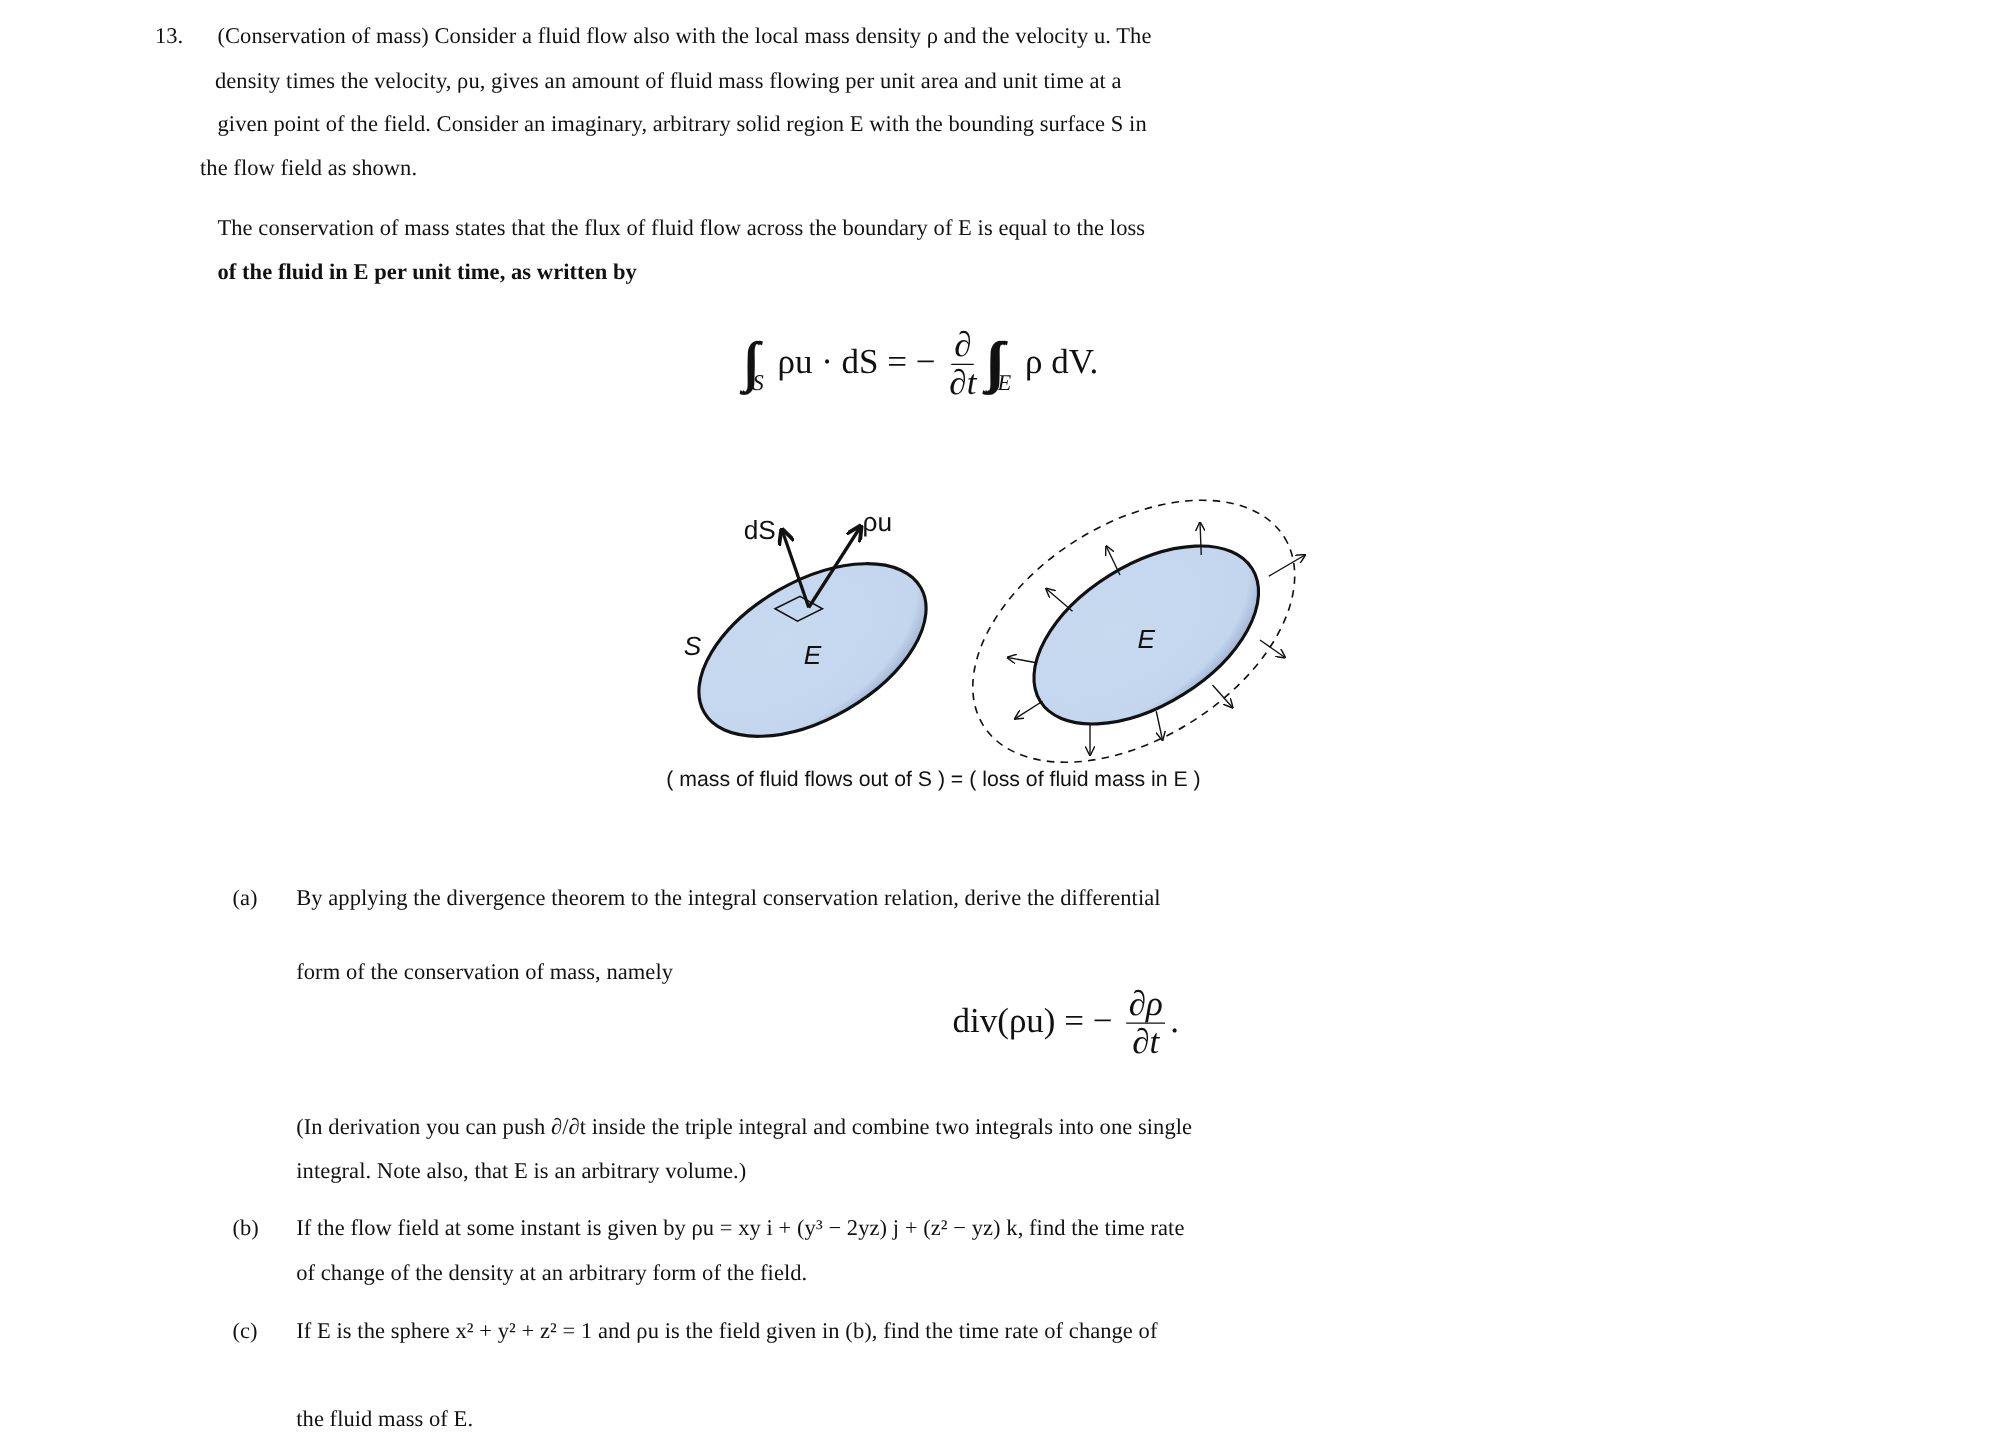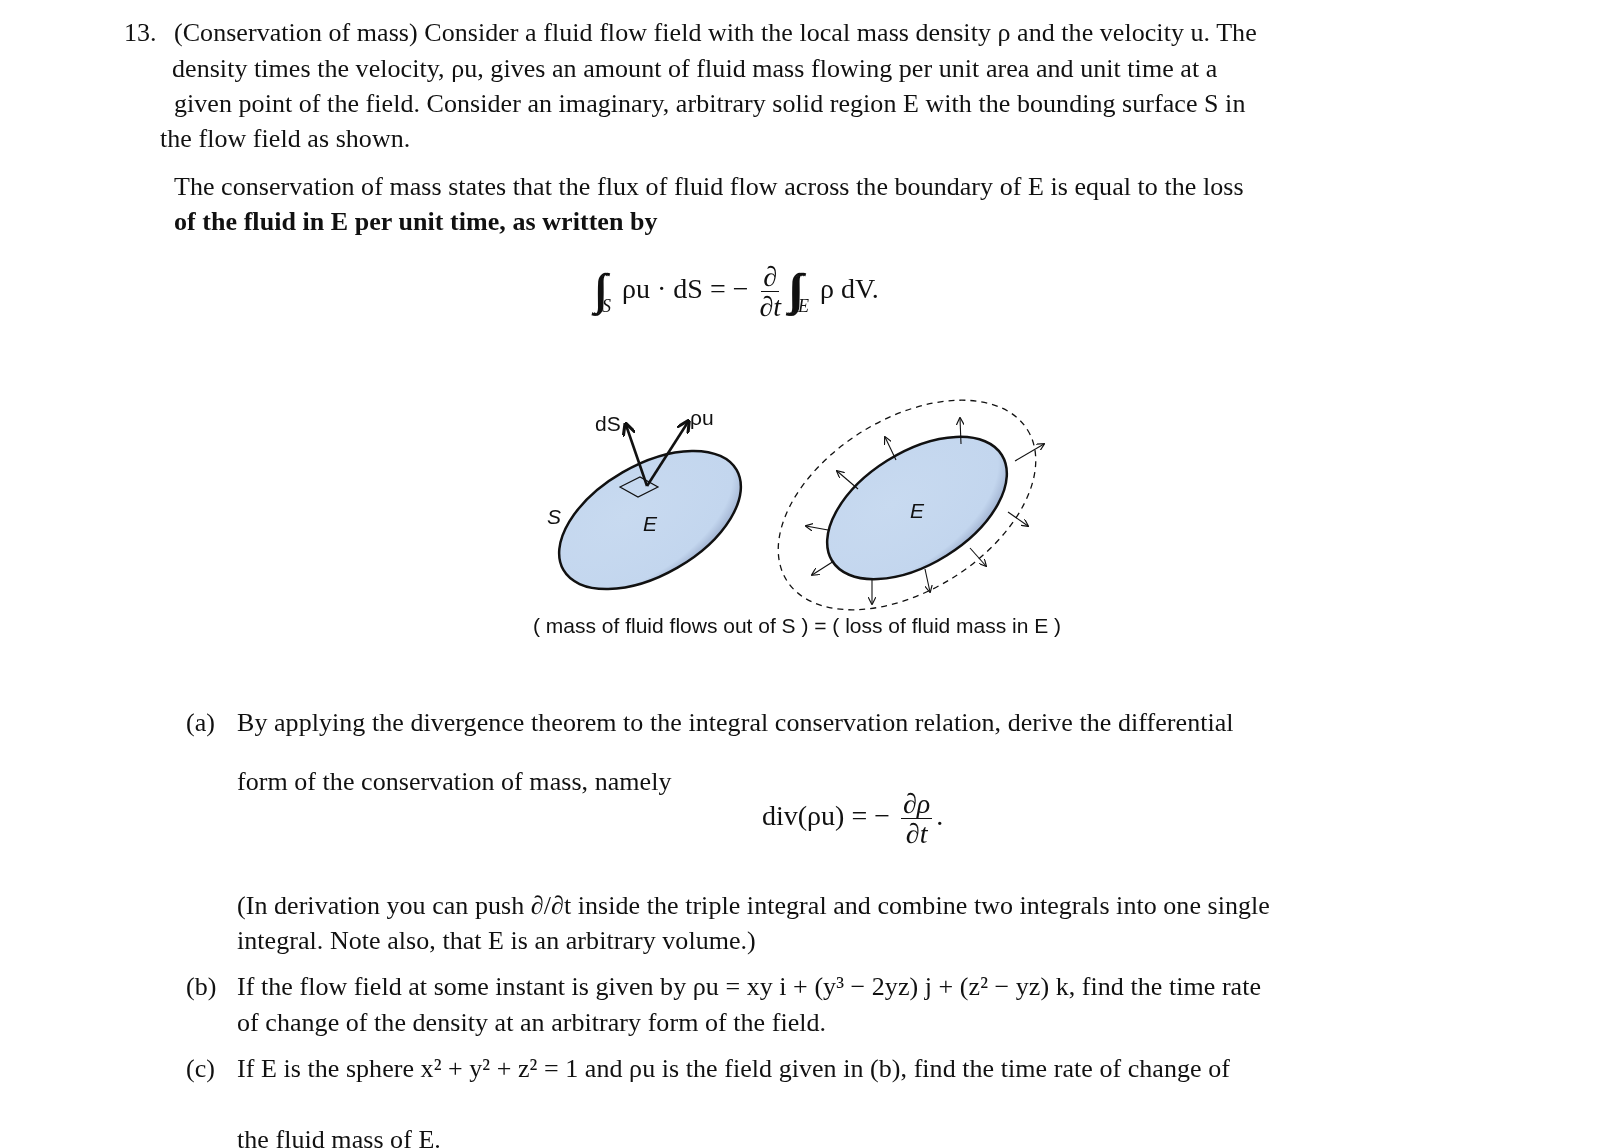--- a/index.html
+++ b/index.html
@@ -1,37 +1,37 @@
 <!DOCTYPE html>
 <html><head>
 <meta charset="utf-8">
 <style>
   html, body { margin: 0; padding: 0; background: #ffffff; }
   body {
     width: 1598px; height: 1148px; overflow: hidden; position: relative;
     font-family: "DejaVu Serif", "Liberation Serif", serif;
     color: #111; font-size: 26px;
   }
-  .line { position: absolute; white-space: nowrap; font-family: "Liberation Serif", serif; font-size: 26px; letter-spacing: 0.05px; }
+  .line { position: absolute; white-space: nowrap; font-family: "Liberation Serif", serif; font-size: 18px; letter-spacing: 0.05px; }
   .math-i { font-style: italic; }
-  .caption { position: absolute; left: 533px; top: 614px; font-size: 21px; font-family: "Liberation Sans", sans-serif; white-space: nowrap; }
+  .caption { position: absolute; left: 533px; top: 614px; font-size: 17px; font-family: "Liberation Sans", sans-serif; white-space: nowrap; }
   .eq { position: absolute; font-family: "Liberation Serif", serif; font-size: 28px; white-space: nowrap; }
   .frac { display: inline-flex; flex-direction: column; align-items: center; vertical-align: middle; line-height: 1.05; margin: 0 4px; }
   .frac .num { border-bottom: 1.5px solid #111; padding: 0 2px; }
   .intsign { font-size: 44px; font-style: italic; letter-spacing: -14px; vertical-align: -6px; }
   sub.sm { font-size: 18px; font-style: italic; vertical-align: -14px; margin-left: 6px; margin-right: 4px; }
   svg text { font-family: "Liberation Sans", sans-serif; }
 </style>
 </head>
 <body>
 
 <div class="line" style="left:124px; top:18px;">13.</div>
 
 <div>
-  <div class="line" style="left:174px; top:18px; width:1294px;">(Conservation of mass) Consider a fluid flow field with the local mass density ρ and the velocity u. The</div>
+  <div class="line" style="left:174px; top:18px; width:1294px;">(Conservation of mass) Consider a fluid flow also with the local mass density ρ and the velocity u. The</div>
   <div class="line" style="left:160px; top:54px; width:1294px;margin-left:12px;">density times the velocity, ρu, gives an amount of fluid mass flowing per unit area and unit time at a</div>
   <div class="line" style="left:174px; top:89px; width:1294px;">given point of the field. Consider an imaginary, arbitrary solid region E with the bounding surface S in</div>
   <div class="line" style="left:160px; top:124px;">the flow field as shown.</div>
 </div>
 
 <div>
   <div class="line" style="left:174px; top:172px;">The conservation of mass states that the flux of fluid flow across the boundary of E is equal to the loss</div>
   <div class="line" style="left:174px; top:207px;font-weight:bold;">of the fluid in E per unit time, as written by</div>
 </div>
 

